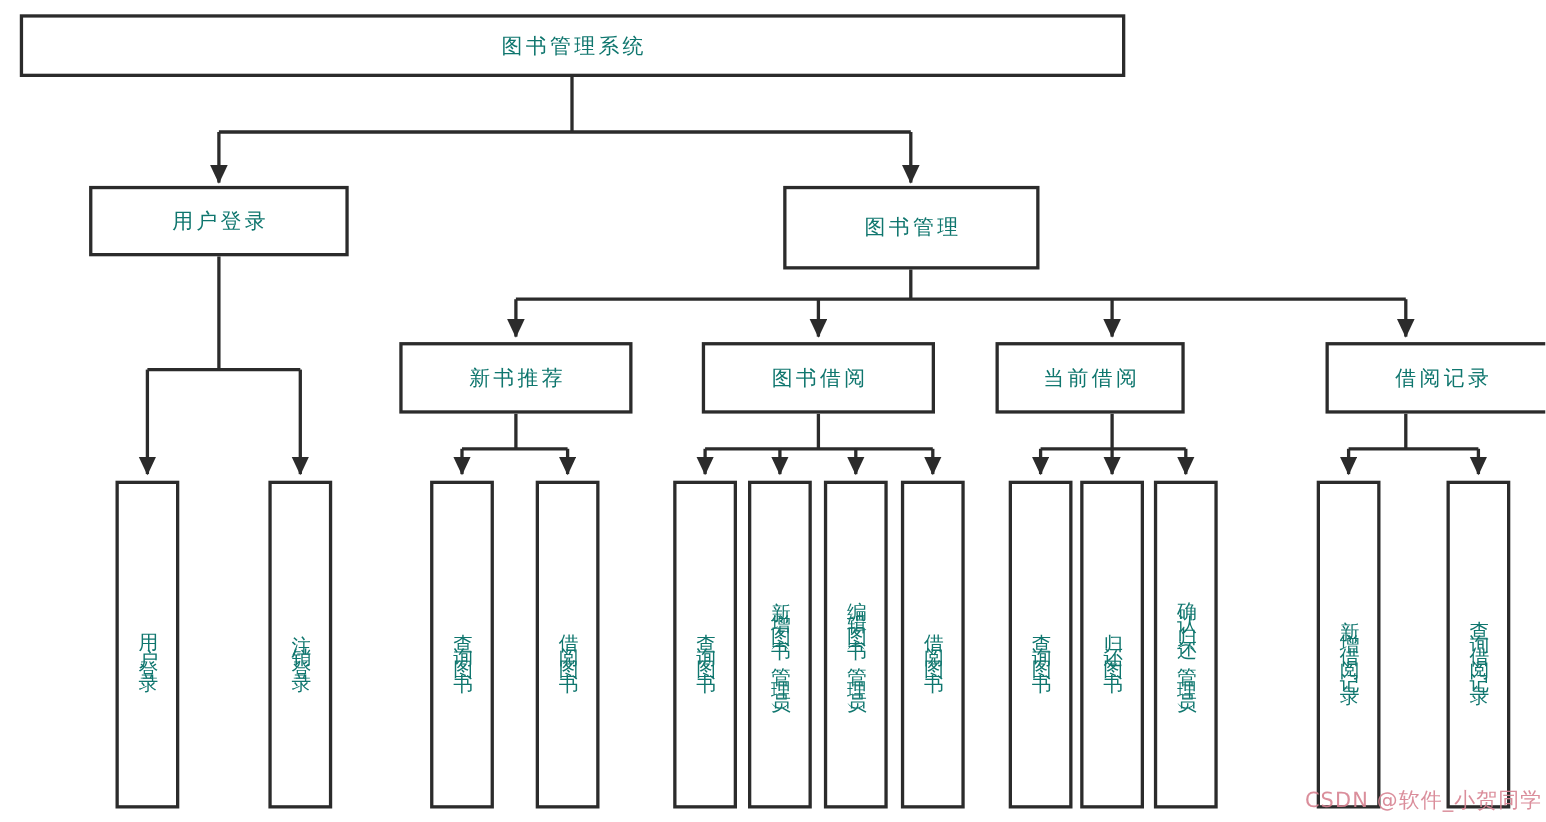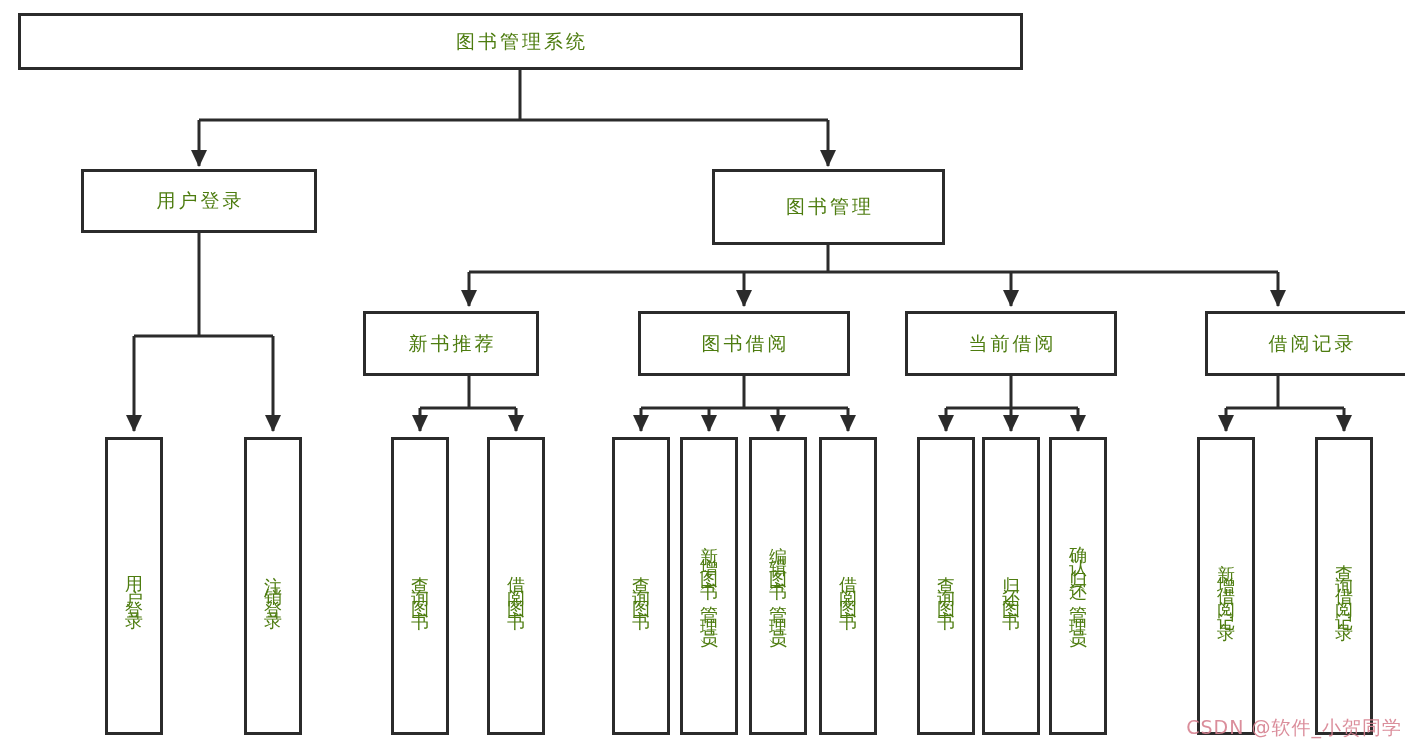--- a/index.html
+++ b/index.html
@@ -13,39 +13,39 @@
   .wires { position:absolute; left:0; top:0; width:1405px; height:747px; }
   .wires path, .wires line { stroke:#2b2b2b; stroke-width:3; fill:none; }
   .wires .ah-fill { fill:#2b2b2b; stroke:none; }
 
   .node {
     position:absolute;
     background:#ffffff;
     border:3px solid #2b2b2b;
     box-sizing:border-box;
     display:flex; align-items:center; justify-content:center;
-    color:#4d7c0f;
+    color:#0f766e;
   }
   .h { font-size:19px; letter-spacing:3px; text-indent:3px; white-space:nowrap; }
   .v {
     writing-mode:vertical-rl;
     text-orientation:mixed;
     font-size:18px;
     letter-spacing:12px;
     line-height:1;
     white-space:nowrap;
   }
 
   
   .b-root   { left:18px;  top:13px;  width:1005px; height:57px; }
   .b-login  { left:81px;  top:169px; width:236px;  height:64px; }
   .b-mgmt   { left:712px; top:169px; width:233px;  height:76px; }
-  .b-new    { left:363px; top:311px; width:176px;  height:65px;text-align:center; }
+  .b-new    { left:363px; top:311px; width:212px;  height:65px;text-align:center; }
   .b-borrow { left:638px; top:311px; width:212px;  height:65px; }
-  .b-cur    { left:905px; top:311px; width:212px;  height:65px; }
+  .b-cur    { left:905px; top:311px; width:172px;  height:65px; }
   .b-rec    { left:1172px;top:311px; width:212px;  height:65px;margin-left:33px; }
 
   .leaf { top:437px; width:58px; height:298px; }
   .l-a1 { left:105px; }  .l-a2 { left:244px; }
   .l-b1 { left:391px; }  .l-b2 { left:487px; }
   .l-c1 { left:612px; }  .l-c2 { left:680px; } .l-c3 { left:749px; } .l-c4 { left:819px; }
   .l-d1 { left:917px; }  .l-d2 { left:982px; } .l-d3 { left:1049px; }
   .l-e1 { left:1197px; } .l-e2 { left:1315px; }
 
   .watermark {

